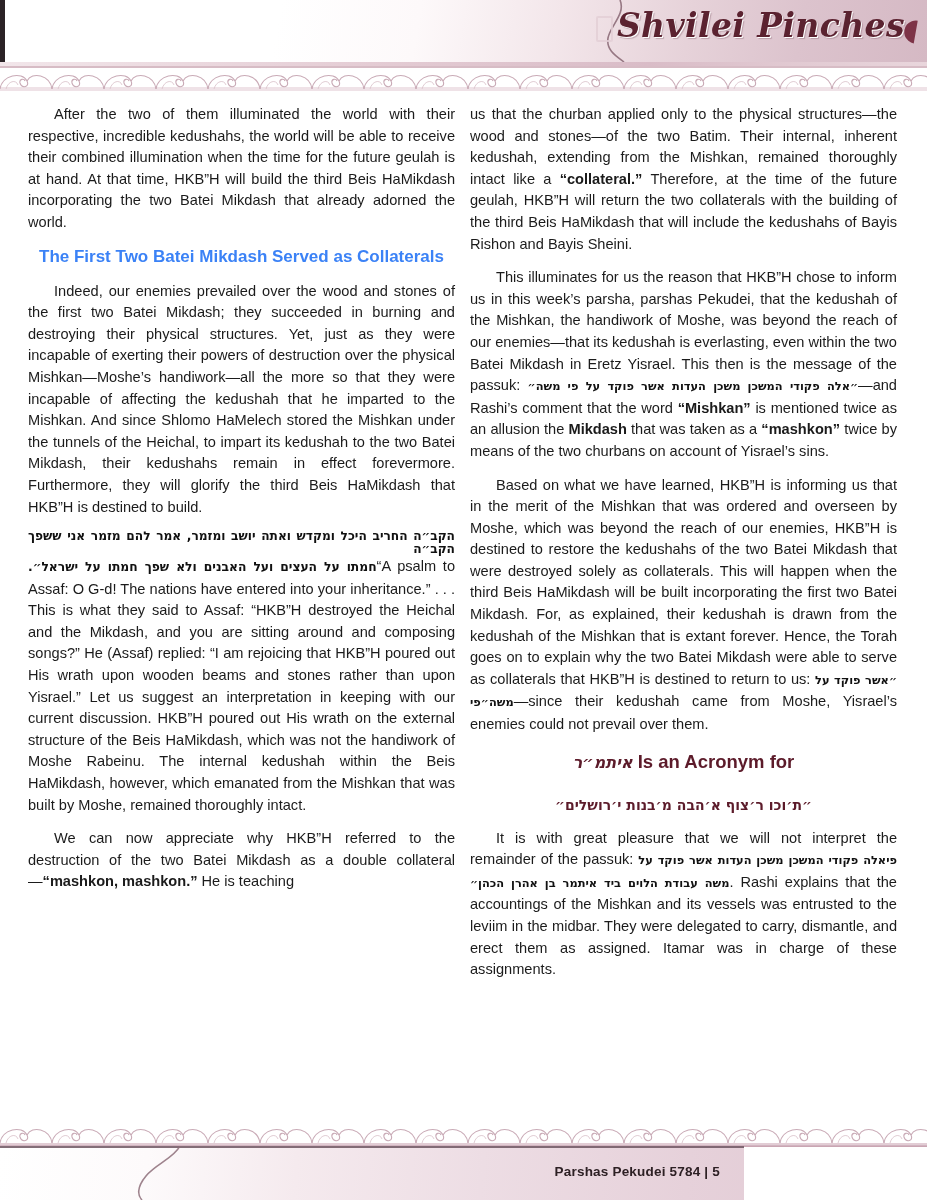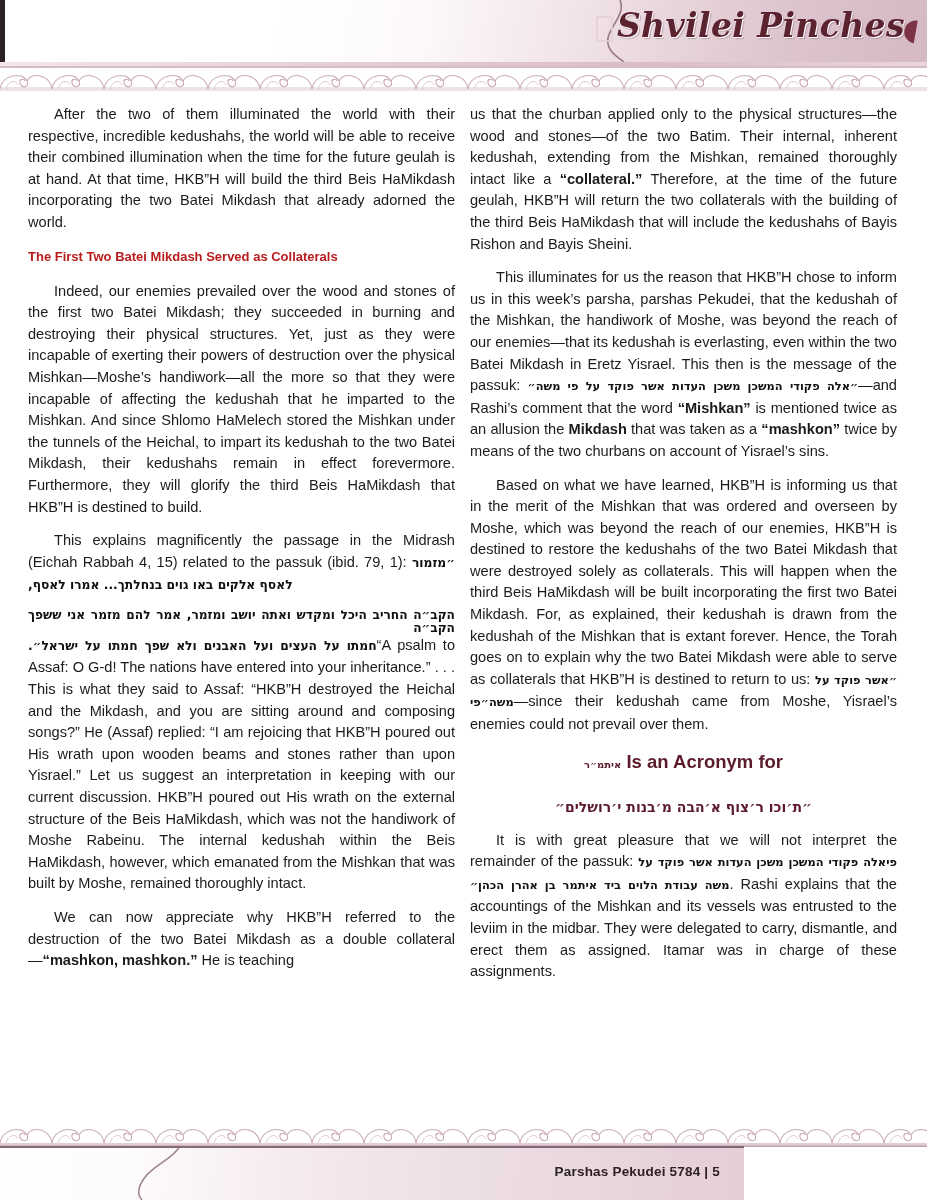--- a/index.html
+++ b/index.html
@@ -204,46 +204,47 @@
     font-size: 12.2px;
     font-weight: bold;
     color: #111;
     text-align: justify;
     line-height: 13px;
     margin: 0;
   }
 
   h2.section-head {
     margin: 6px 0 14px 0;
-    font-size: 13px;
-    font-weight: bold;
-    color: #b91c1c;
-    text-align: left;
+    font-size: 17px;
+    font-weight: bold;
+    color: #3b82f6;
+    text-align: center;
     line-height: 21px;
     font-family: "Liberation Sans", sans-serif;
   }
   h2.section-head .ln { display: block; }
 
   h2.acronym-head {
     margin: 14px 0 12px 0;
     text-align: center;
     color: #5c1b2a;
     font-family: "Liberation Sans", sans-serif;
   }
   h2.acronym-head .line1 {
     display: block;
     font-size: 18.5px;
     font-weight: bold;
     line-height: 24px;
   }
   h2.acronym-head .line1 .heb-in {
     font-family: "DejaVu Sans", sans-serif;
-    font-size: 10px;
+    font-size: 16px;
     direction: rtl;
     unicode-bidi: isolate;
+    font-style: italic;
   }
   h2.acronym-head .line2 {
     display: block;
     font-family: "DejaVu Sans", sans-serif;
     direction: rtl;
     unicode-bidi: isolate;
     font-size: 14px;
     font-weight: bold;
     line-height: 22px;
     margin-top: 19px;
@@ -315,21 +316,20 @@
   <div class="col col-left">
 
     <p class="body">After the two of them illuminated the world with their respective, incredible kedushahs, the world will be able to receive their combined illumination when the time for the future geulah is at hand.  At that time, HKB”H will build the third Beis HaMikdash incorporating the two Batei Mikdash that already adorned the world.</p>
 
     <h2 class="section-head">
       <span class="ln">The First Two Batei Mikdash Served as Collaterals</span>
     </h2>
 
     <p class="body">Indeed, our enemies prevailed over the wood and stones of the first two Batei Mikdash; they succeeded in burning and destroying their physical structures. Yet, just as they were incapable of exerting their powers of destruction over the physical Mishkan—Moshe’s handiwork—all the more so that they were incapable of affecting the kedushah that he imparted to the Mishkan. And since Shlomo HaMelech stored the Mishkan under the tunnels of the Heichal, to impart its kedushah to the two Batei Mikdash, their kedushahs remain in effect forevermore.   Furthermore, they will glorify the third Beis HaMikdash that HKB”H is destined to build.</p>
 
-    <p class="body"><span>This explains magnificently the passage in the Midrash (Eichah Rabbah 4, 15) related to the passuk (ibid. 79, 1): </span><span class="heb">״מזמור לאסף אלקים באו גוים בנחלתך... אמרו לאסף,</span></p>
 
     <p class="heb-block">הקב״ה החריב היכל ומקדש ואתה יושב ומזמר, אמר להם מזמר אני ששפך הקב״ה</p>
 
     <p class="body noindent"><span class="heb">חמתו על העצים ועל האבנים ולא שפך חמתו על ישראל״.</span><b class="quote-bold">“A psalm to Assaf: O G-d!  The nations have entered into your inheritance.” . . . This is what they said to Assaf: “HKB”H destroyed the Heichal and the Mikdash, and you are sitting around and composing songs?” He </b><span class="inline-reg">(Assaf)</span><b class="quote-bold"> replied: “I am rejoicing that HKB”H poured out His wrath upon wooden beams and stones rather than upon Yisrael.”</b><span> Let us suggest an interpretation in keeping with our current discussion.  HKB”H poured out His wrath on the external structure of the Beis HaMikdash, which was not the handiwork of Moshe Rabeinu.  The internal kedushah within the Beis HaMikdash, however, which emanated from the Mishkan that was built by Moshe, remained thoroughly intact.</span></p>
 
     <p class="body"><span>We can now appreciate why HKB”H referred to the destruction of the two Batei Mikdash as a double collateral—</span><b>“mashkon, mashkon.”</b><span>   He is teaching</span></p>
 
   </div>
 
   <div class="col col-right">

